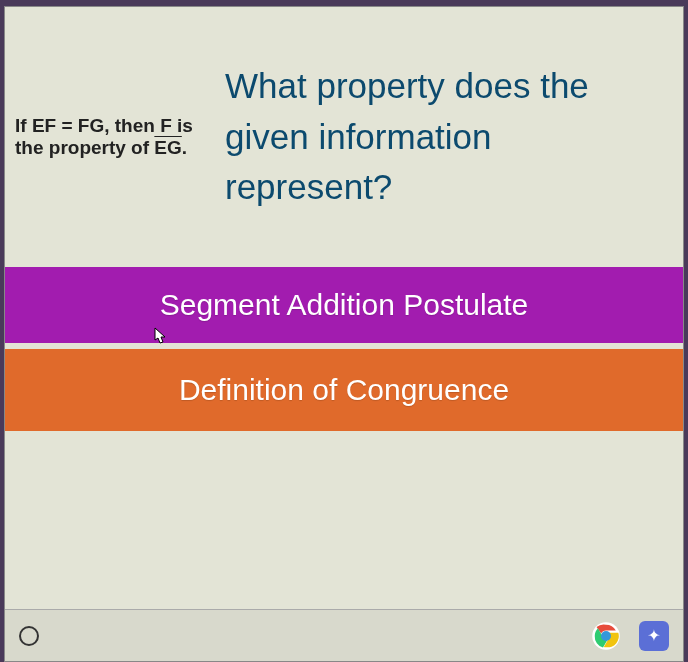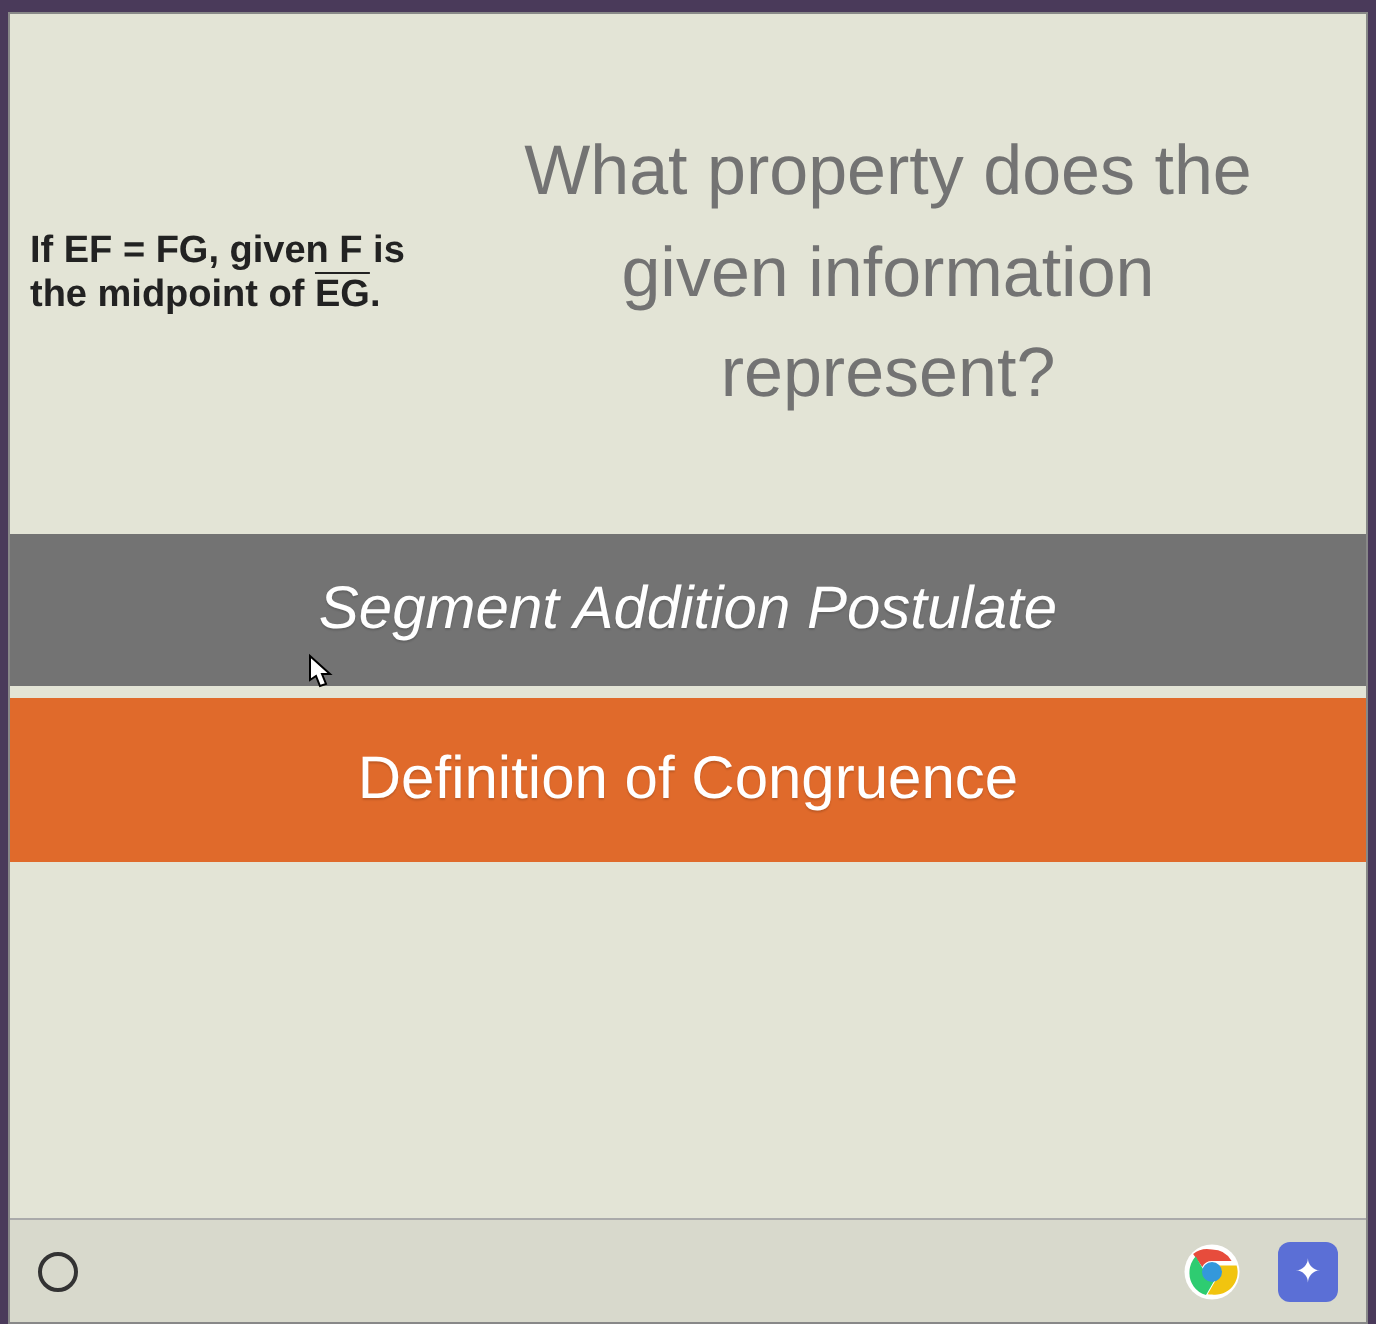--- a/index.html
+++ b/index.html
@@ -24,36 +24,35 @@
     font-size: 19px;
     font-weight: 700;
     line-height: 1.15;
     color: #222;
     font-family: Arial, sans-serif;
   }
   .given-info .overline { text-decoration: overline; }
   .question-text {
     flex: 1;
     font-size: 35px;
-    color: #737373;
-    text-align: center;
+    color: #0c4a6e;
     line-height: 1.45;
     font-weight: 400;
   }
   .answers { display: flex; flex-direction: column; }
   .answer {
     height: 82px;
     display: flex; align-items: center; justify-content: center;
     font-size: 30px;
     color: #fff;
     border-bottom: 6px solid #e3e4d6;
     cursor: pointer;
     text-shadow: 0 1px 1px rgba(0,0,0,0.15);
   }
-  .answer.c0 { background: #737373; font-style: italic; }
+  .answer.c0 { background: #a21caf; }
   .answer.c1 { background: #2b8cc4; }
   .answer.c2 { background: #2a9150; }
   .answer.c3 { background: #e06a2b; border-bottom: none; }
 
   .taskbar {
     position: absolute; left: 0; right: 0; bottom: 0;
     height: 52px;
     background: #d8d9cc;
     border-top: 1px solid #aaa;
     display: flex; align-items: center;
@@ -77,21 +76,21 @@
     z-index: 50;
   }
 </style>
 </head>
 <body>
 
 <div class="screen">
 
   <div class="question-area">
     <div class="given-info">
-      <span>If EF = FG, given F is the midpoint of </span><span class="overline">EG</span><span>.</span>
+      <span>If EF = FG, then F is the property of </span><span class="overline">EG</span><span>.</span>
     </div>
     <div class="question-text">What property does the given information represent?</div>
   </div>
 
   <div class="answers">
     <div class="answer c0">
       <span>Segment Addition Postulate</span>
     </div>
     <div class="answer c3">
       <span>Definition of Congruence</span>

